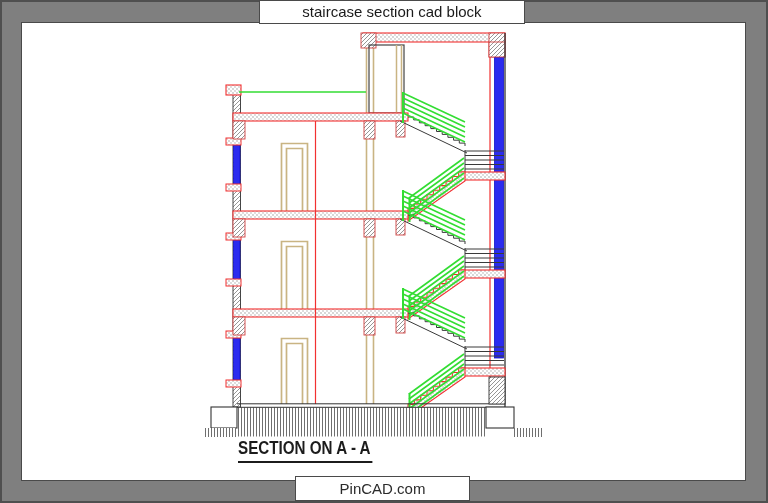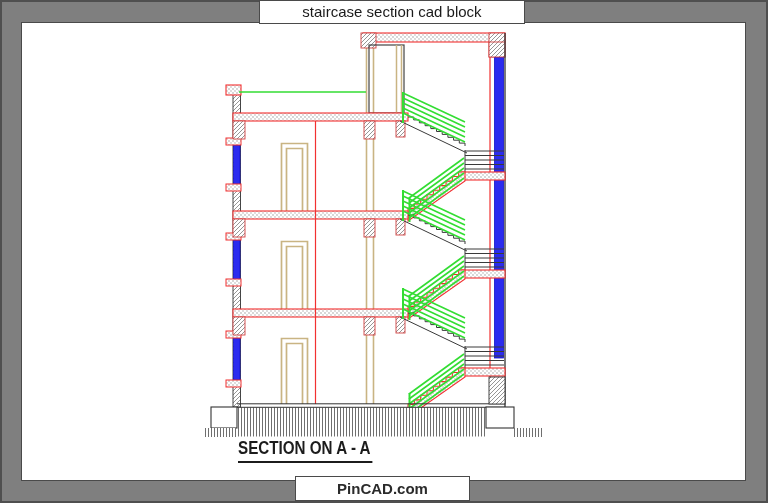--- a/index.html
+++ b/index.html
@@ -6,21 +6,21 @@
   body{font-family:"Liberation Sans",sans-serif;background:#666;}
   .frame{position:relative;width:768px;height:503px;background:#7f7f7f;overflow:hidden;
          box-shadow:inset 0 0 0 2px #4f4f4f;}
   .canvas{position:absolute;left:21px;top:22px;width:723px;height:457px;
           background:#ffffff;border:1.5px solid #4a4a4a;}
   .titlebox{position:absolute;left:259px;top:0;width:264px;height:22px;background:#ffffff;
             border:1.5px solid #4a4a4a;text-align:center;line-height:22px;
             font-size:15px;color:#1a1a1a;z-index:5;}
   .pincadbox{position:absolute;left:295px;top:476px;width:173px;height:23px;background:#ffffff;
              border:1.5px solid #4a4a4a;text-align:center;line-height:23px;
-             font-size:15px;color:#2b2b2b;z-index:5;font-weight:bold;}
+             font-size:15px;color:#2b2b2b;z-index:5;}
   .caption{position:absolute;left:238px;top:437px;z-index:4;
            font-size:19px;font-weight:700;color:#1c1c1c;letter-spacing:0px;
            transform:scaleX(0.80);transform-origin:left top;
            border-bottom:2px solid #1c1c1c;padding:0 2px 2px 0;white-space:nowrap;}
   svg.draw{position:absolute;left:0;top:0;z-index:3;}
 </style>
 </head>
 <body>
 
 <div class="frame">

